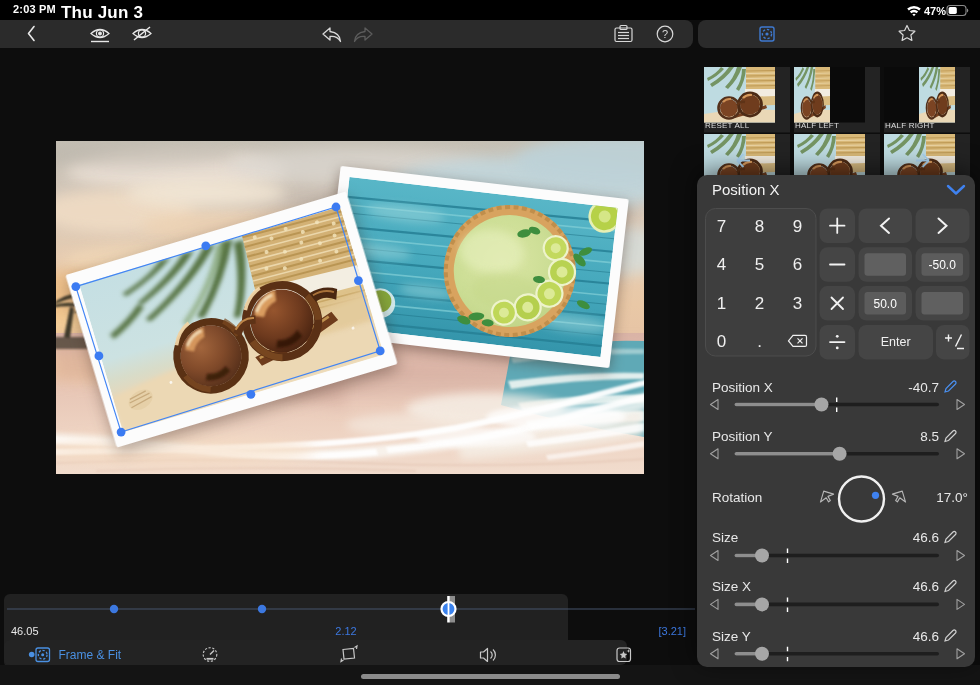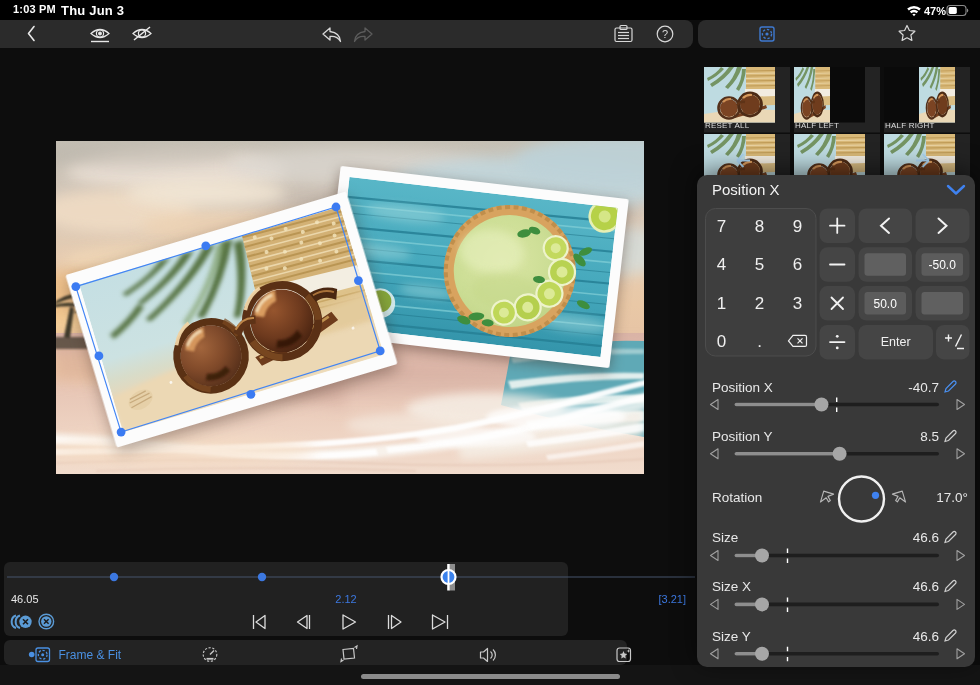--- a/index.html
+++ b/index.html
@@ -5,22 +5,22 @@
   html,body{margin:0;padding:0;background:#0d0d0d;width:980px;height:685px;overflow:hidden;}
   *{box-sizing:border-box;font-family:"Liberation Sans",sans-serif;}
   .abs{position:absolute;}
   #stage{position:relative;width:980px;height:685px;background:#0d0d0d;}
 </style>
 </head>
 <body>
 <div id="stage">
 
   <div class="abs" style="left:0;top:0;width:980px;height:20px;background:#000;"></div>
-  <div class="abs" style="left:13px;top:3px;font-size:11px;font-weight:bold;color:#fff;letter-spacing:.2px;">1:03 PM</div>
-  <div class="abs" style="left:61px;top:3px;font-size:13px;font-weight:bold;color:#fff;letter-spacing:.2px;">Thu Jun 3</div>
+  <div class="abs" style="left:13px;top:3px;font-size:11px;font-weight:bold;color:#fff;letter-spacing:.2px;">2:03 PM</div>
+  <div class="abs" style="left:61px;top:3px;font-size:17px;font-weight:bold;color:#fff;letter-spacing:.2px;">Thu Jun 3</div>
   <svg class="abs" style="left:906px;top:4px;" width="66" height="13" viewBox="0 0 66 13">
     <g stroke="none" fill="#fff">
       <path d="M1.2 4.6 A10.5 10.5 0 0 1 14.8 4.6 L13.2 6.4 A8.1 8.1 0 0 0 2.8 6.4 Z"></path>
       <path d="M3.8 7.4 A7 7 0 0 1 12.2 7.4 L10.6 9.2 A4.6 4.6 0 0 0 5.4 9.2 Z"></path>
       <path d="M6.3 10.2 A3.2 3.2 0 0 1 9.7 10.2 L8 12.2 Z"></path>
     </g>
     <text x="18" y="11" font-size="11" font-weight="bold" fill="#fff">47%</text>
     <rect x="41" y="1.5" width="19" height="10" rx="3" fill="none" stroke="#8a8a8a" stroke-width="1.1"></rect>
     <rect x="42.6" y="3.1" width="8.2" height="6.8" rx="1.6" fill="#fff"></rect>
     <path d="M61 4.5 v4 a2.2 2.2 0 0 0 0-4 z" fill="#8a8a8a"></path>
@@ -610,21 +610,21 @@
         <path d="M260 473.8 l7.5 5 -7.5 5 z" fill="none" stroke="#a0a0a0" stroke-width="1.1" stroke-linejoin="round"></path>
         <rect x="37.5" y="477" width="204.5" height="3.6" rx="1.8" fill="#1e1e1e"></rect>
         <rect x="37.5" y="477" width="27.5" height="3.6" rx="1.8" fill="#8e8e8e"></rect>
         <path d="M90.5 471.8 v4.4 M90.5 481.9 v4.4" stroke="#fff" stroke-width="1.4"></path>
         <circle cx="65" cy="478.8" r="7" fill="#a6a6a6"></circle>
       </g>
     </g>
   </svg>
   </div>
 
-  <div class="abs" id="timeline" style="left:4px;top:562px;width:564px;height:74px;background:#212121;border-radius:6px;">
+  <div class="abs" id="timeline" style="left:4px;top:594px;width:564px;height:74px;background:#212121;border-radius:6px;">
   <svg width="693" height="74" viewBox="0 0 693 74">
     <line x1="3" y1="15" x2="691" y2="15" stroke="#46546c" stroke-width="1"></line>
     <circle cx="110" cy="15" r="4.2" fill="#3c78e0"></circle>
     <circle cx="258" cy="15" r="4.2" fill="#3c78e0"></circle>
 
     <rect x="445.8" y="2" width="5.2" height="26.5" fill="#999" opacity=".9"></rect>
     <rect x="443.2" y="2" width="2.6" height="26.5" fill="#fff"></rect>
     <circle cx="444.5" cy="15" r="7" fill="#3b82ec" stroke="#fff" stroke-width="2.2"></circle>
     <line x1="444.5" y1="8" x2="444.5" y2="22" stroke="#fff" stroke-width="1.8"></line>
     <text x="7" y="41" font-size="11" fill="#e8e8e8">46.05</text>

